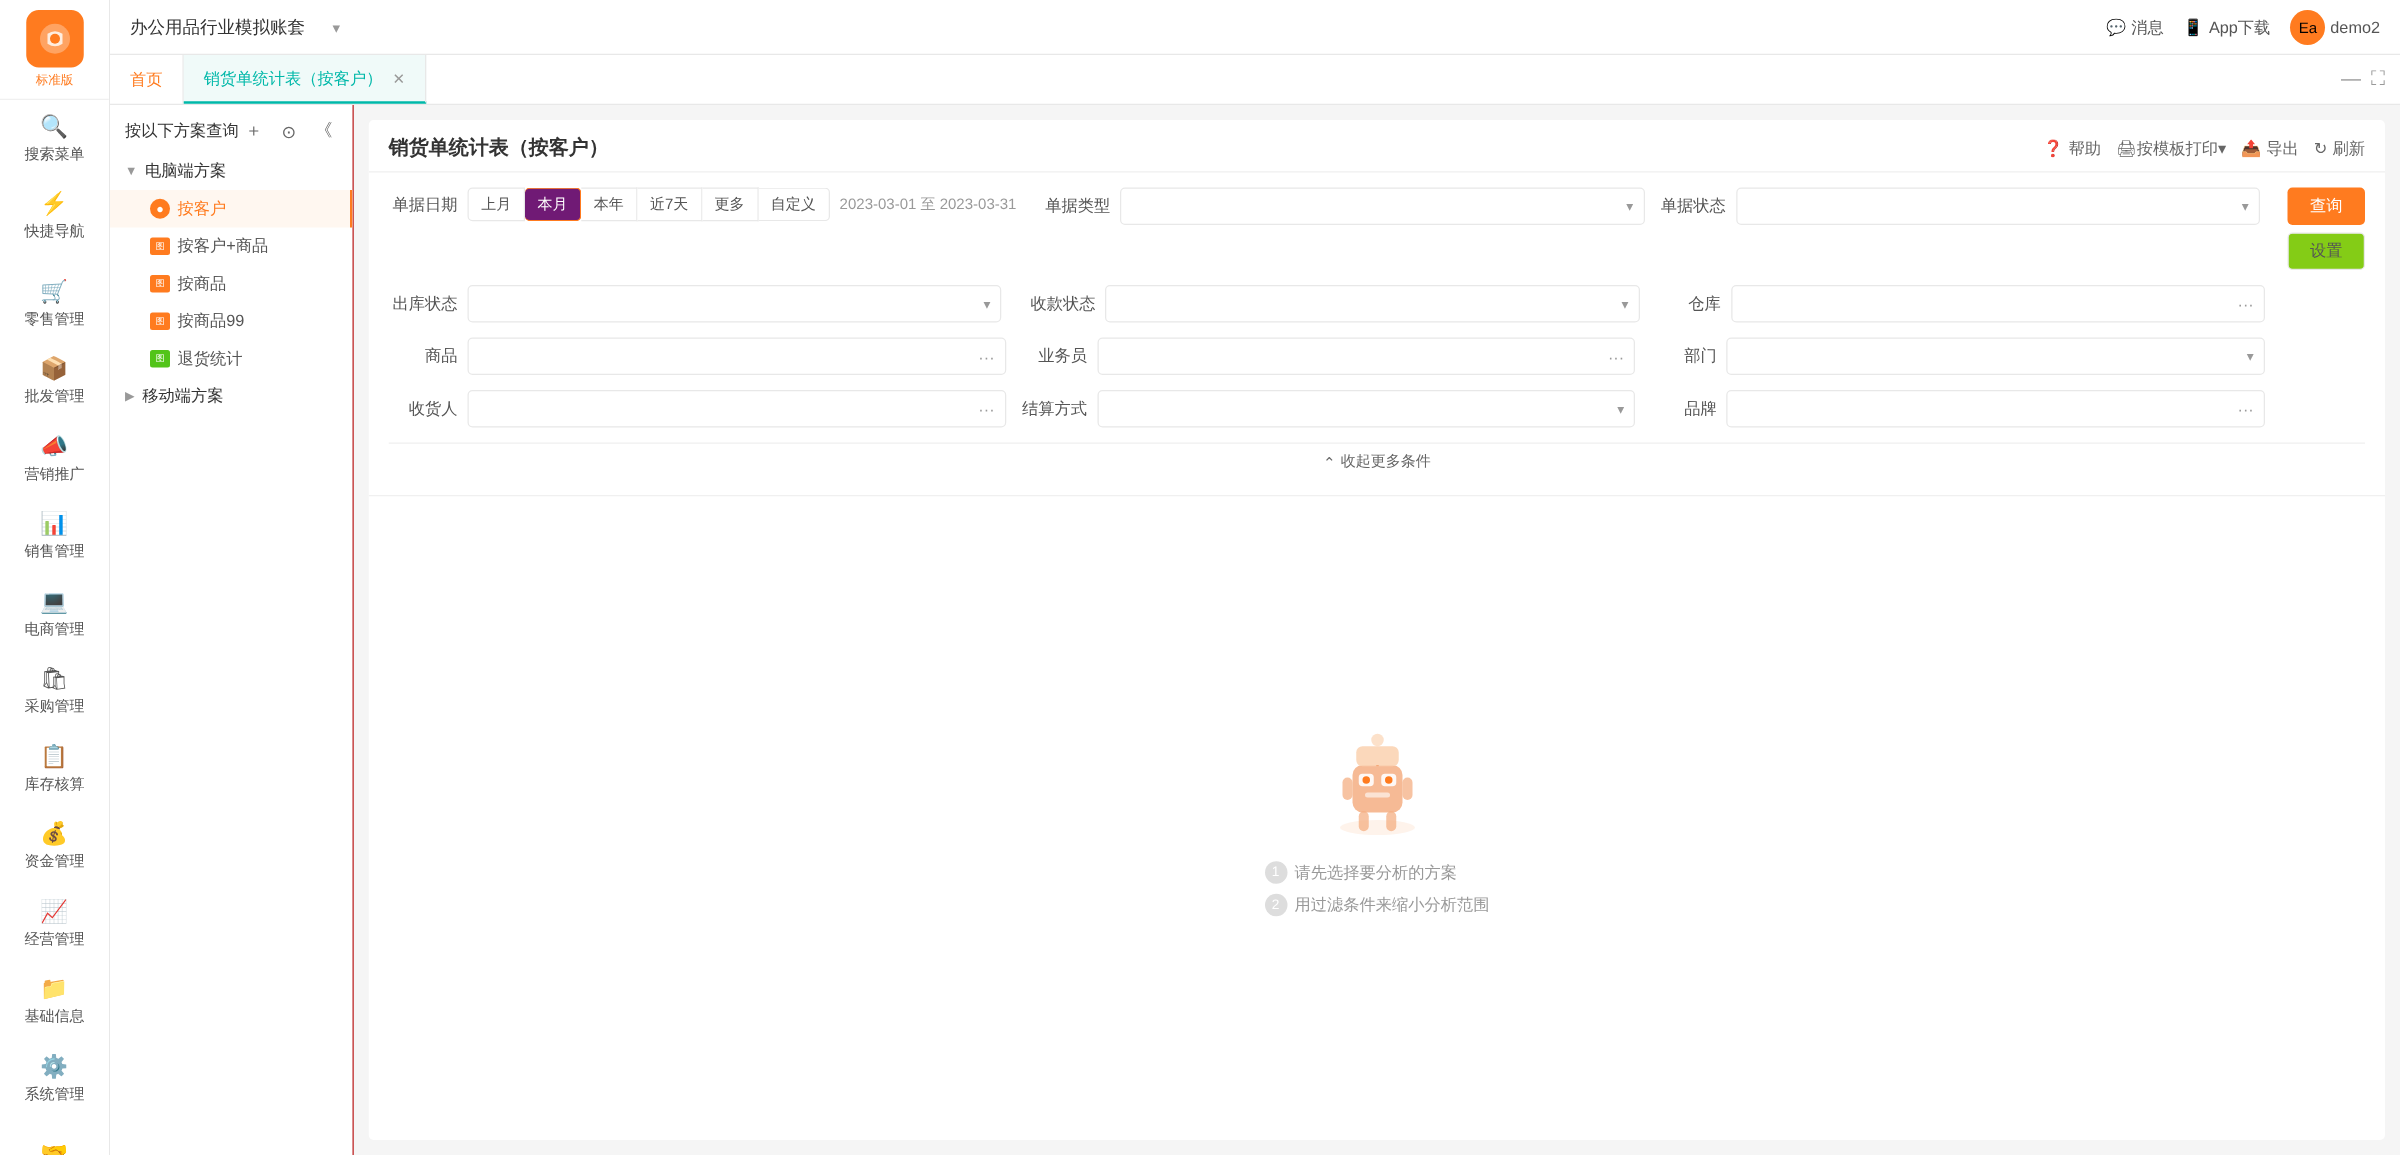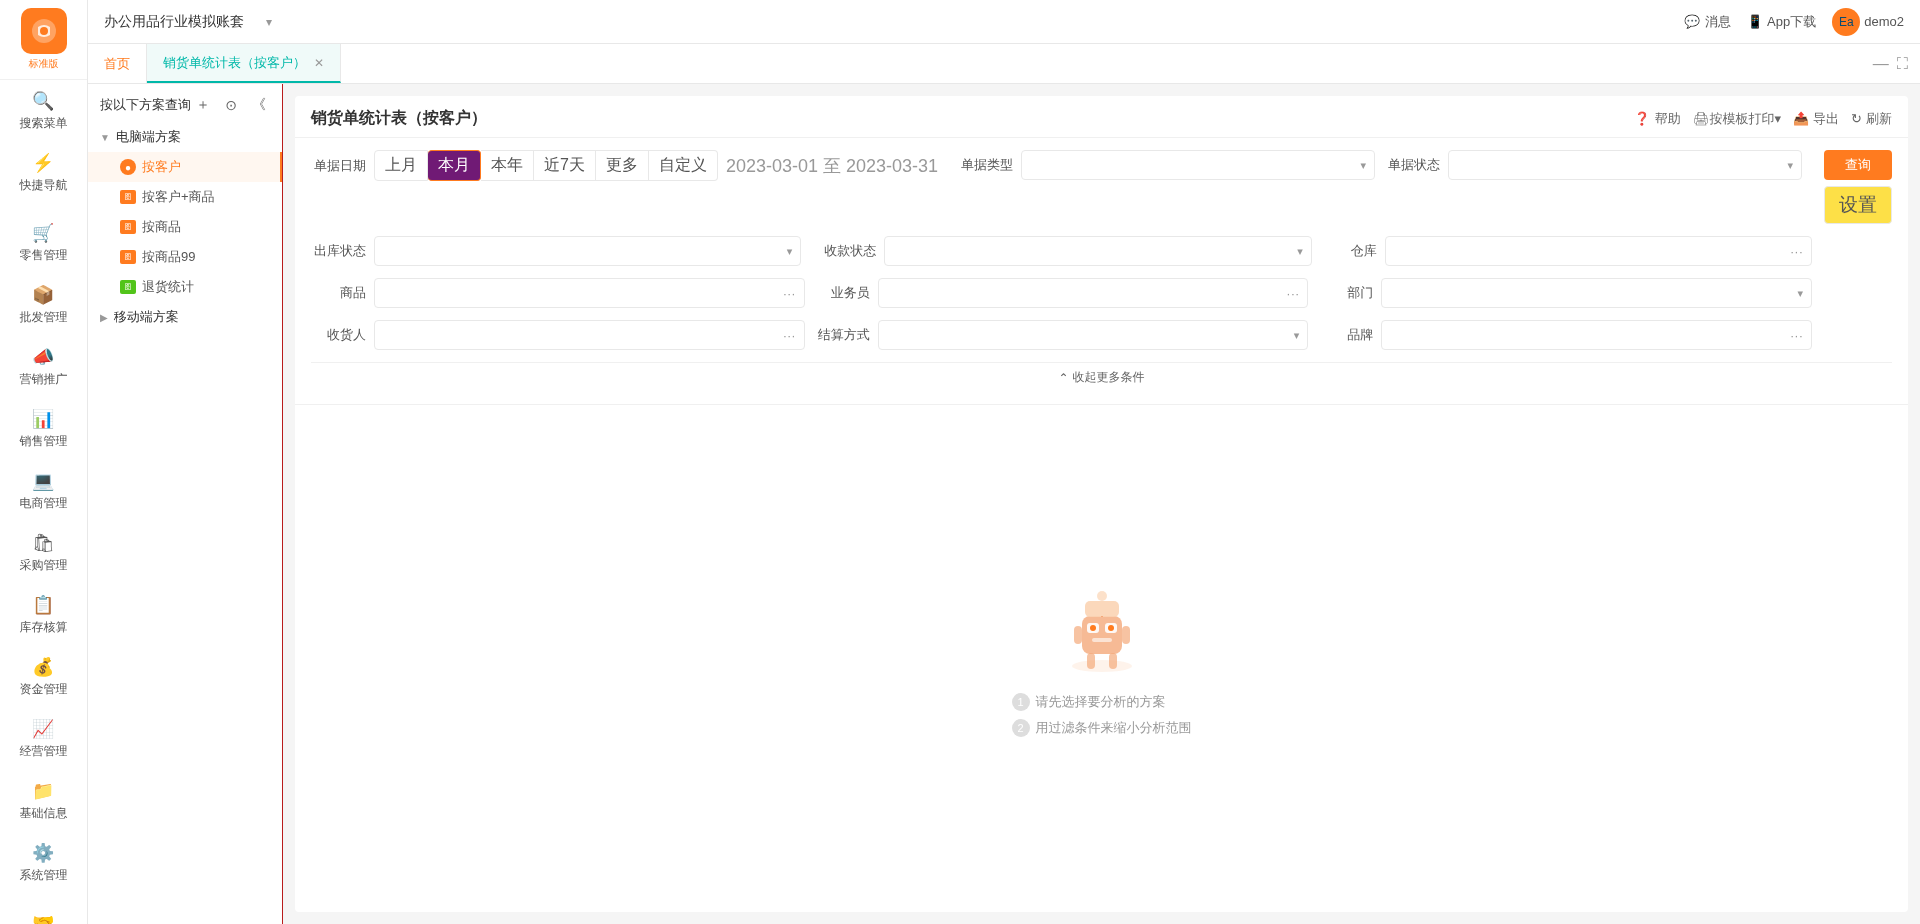--- a/index.html
+++ b/index.html
@@ -17,21 +17,21 @@
     
     .main { flex: 1; display: flex; flex-direction: column; overflow: hidden; }
 
     
     .header { height: 44px; background: #fff; border-bottom: 1px solid #e8e8e8; display: flex; align-items: center; padding: 0 16px; justify-content: space-between; flex-shrink: 0; }
     .header-left { display: flex; align-items: center; gap: 22px; }
     .header-title { font-size: 14px; color: #333; }
     .header-dropdown { font-size: 12px; color: #999; cursor: pointer; }
     .header-right { display: flex; align-items: center; gap: 16px; }
     .header-btn { display: flex; align-items: center; gap: 4px; font-size: 13px; color: #555; cursor: pointer; }
-    .avatar { width: 28px; height: 28px; border-radius: 50%; background: #ff7b1f; display: flex; align-items: center; justify-content: center; color: #0c4a6e; font-size: 12px; }
+    .avatar { width: 28px; height: 28px; border-radius: 50%; background: #ff7b1f; display: flex; align-items: center; justify-content: center; color: #000000; font-size: 12px; }
 
     
     .tab-bar { height: 40px; background: #fff; border-bottom: 1px solid #e8e8e8; display: flex; align-items: stretch; flex-shrink: 0; }
     .tab { display: flex; align-items: center; padding: 0 16px; gap: 8px; cursor: pointer; font-size: 13px; color: #555; border-right: 1px solid #e8e8e8; }
     .tab.home { color: #ff7b1f; }
     .tab.active { background: #f0faf9; color: #00b8a9; border-bottom: 2px solid #00b8a9; }
     .tab-close { font-size: 12px; color: #999; cursor: pointer; }
     .tab-spacer { flex: 1; }
     .tab-actions { display: flex; align-items: center; padding: 0 12px; gap: 8px; }
     .tab-action-btn { background: none; border: none; cursor: pointer; font-size: 16px; color: #999; }
@@ -67,45 +67,45 @@
     .filter-area { padding: 12px 16px; border-bottom: 1px solid #f0f0f0; }
     .filter-row { display: flex; align-items: center; gap: 0; margin-bottom: 12px; }
     .filter-row:last-child { margin-bottom: 0; }
 
     .filter-item { display: flex; align-items: center; flex: 1; min-width: 0; }
     .filter-label { font-size: 13px; color: #555; white-space: nowrap; margin-right: 8px; min-width: 55px; text-align: right; }
     .filter-control { flex: 1; display: flex; align-items: center; }
 
     
     .date-filter { display: flex; align-items: center; gap: 0; }
-    .date-btn { padding: 4px 10px; border: 1px solid #e8e8e8; background: #fff; cursor: pointer; font-size: 16px; color: #555; }
+    .date-btn { padding: 4px 10px; border: 1px solid #e8e8e8; background: #fff; cursor: pointer; font-size: 12px; color: #555; }
     .date-btn:first-child { border-radius: 4px 0 0 4px; }
     .date-btn:last-child { border-radius: 0 4px 4px 0; }
     .date-btn.active { background: #701a75; color: #fff; border-color: #ff7b1f; border-radius: 4px; }
     .date-btn:not(:first-child) { border-left: none; }
-    .date-value { font-size: 18px; color: #999; margin-left: 8px; }
+    .date-value { font-size: 12px; color: #999; margin-left: 8px; }
 
     
     .select-control { width: 100%; height: 30px; border: 1px solid #e8e8e8; border-radius: 4px; padding: 0 8px; font-size: 13px; color: #333; background: #fff; cursor: pointer; display: flex; align-items: center; justify-content: space-between; }
     .select-control .select-arrow { color: #999; font-size: 11px; }
     .select-ellipsis { width: 100%; height: 30px; border: 1px solid #e8e8e8; border-radius: 4px; padding: 0 8px; font-size: 13px; color: #999; background: #fff; cursor: pointer; display: flex; align-items: center; justify-content: flex-end; }
 
     
     .collapse-bar { padding: 6px 0; display: flex; align-items: center; justify-content: center; cursor: pointer; color: #666; font-size: 12px; border-top: 1px solid #f0f0f0; gap: 4px; }
 
     
     .empty-area { flex: 1; display: flex; flex-direction: column; align-items: center; justify-content: center; gap: 12px; }
     .empty-icon { width: 100px; height: 100px; }
     .empty-tips { display: flex; flex-direction: column; gap: 8px; }
     .empty-tip { display: flex; align-items: center; gap: 6px; color: #999; font-size: 13px; }
     .tip-num { width: 18px; height: 18px; border-radius: 50%; background: #ddd; display: flex; align-items: center; justify-content: center; font-size: 11px; color: #fff; flex-shrink: 0; }
 
     
     .btn-primary { background: #ff7b1f; color: #fff; border: none; border-radius: 4px; padding: 6px 18px; font-size: 13px; cursor: pointer; white-space: nowrap; }
-    .btn-default { background: #fde047; color: #555; border: 1px solid #e8e8e8; border-radius: 4px; padding: 5px 14px; font-size: 19px; cursor: pointer; }
+    .btn-default { background: #84cc16; color: #555; border: 1px solid #e8e8e8; border-radius: 4px; padding: 5px 14px; font-size: 13px; cursor: pointer; }
 
     .query-btn-group { display: flex; flex-direction: column; gap: 6px; padding-left: 12px; flex-shrink: 0; }
 
     
     .print-dropdown { display: flex; align-items: center; gap: 0; }
   </style>
 </head>
 <body>
 
 <div class="sidebar">

